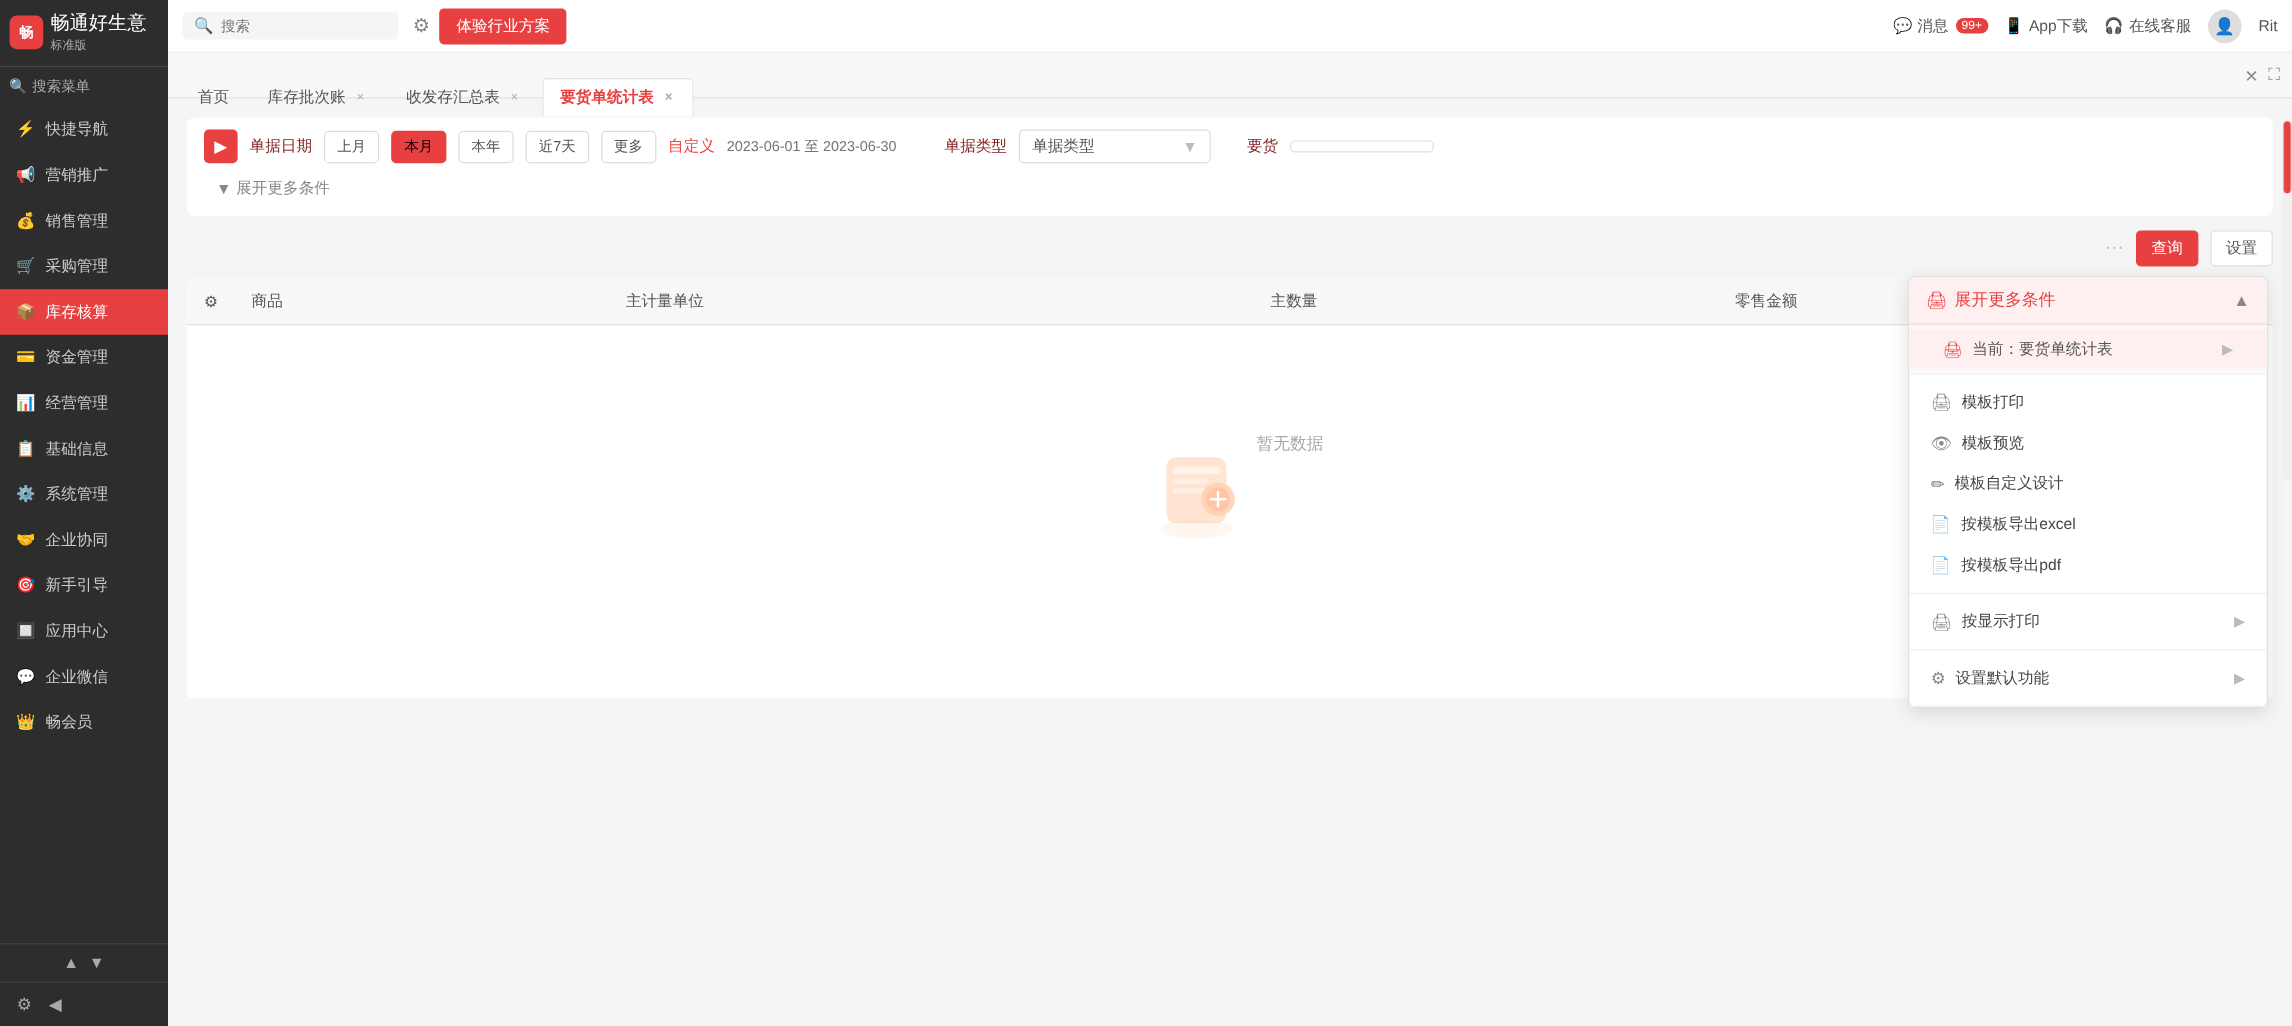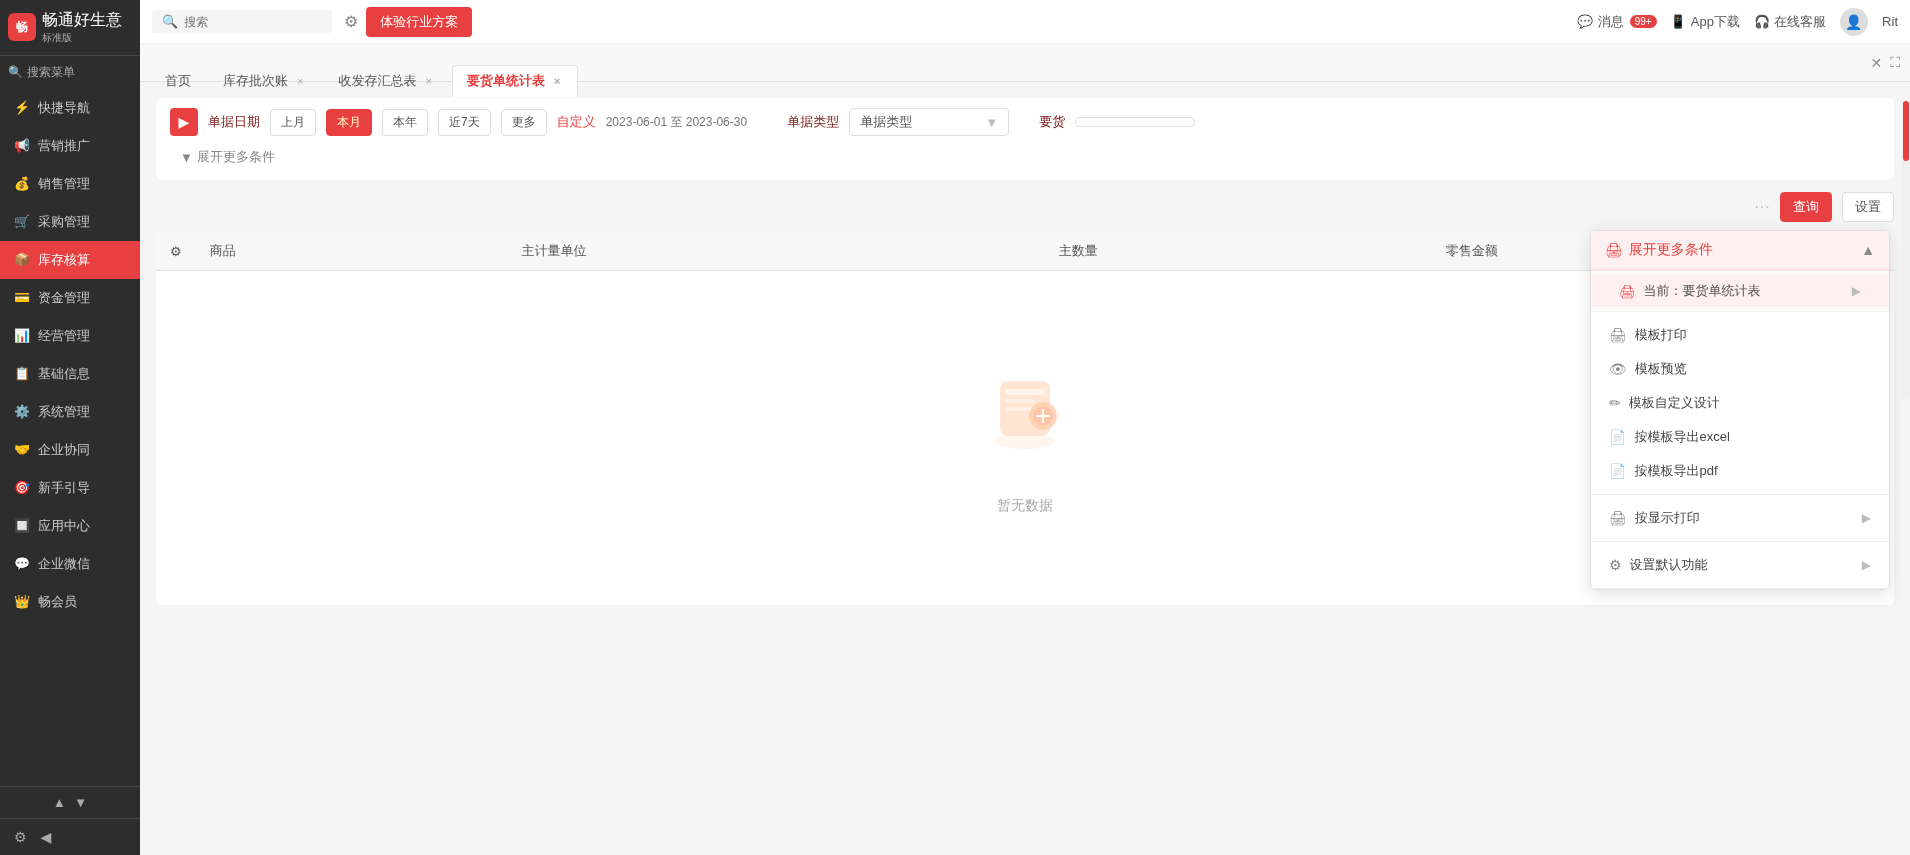--- a/index.html
+++ b/index.html
@@ -121,21 +121,21 @@
     .filter-bar {
       background: #fff; border-radius: 6px; padding: 10px 14px;
       margin-bottom: 12px; display: flex; flex-direction: column; gap: 8px;
     }
     .filter-row { display: flex; align-items: center; gap: 10px; flex-wrap: wrap; }
     .filter-label { color: #7f1d1d; font-size: 13px; white-space: nowrap; }
     .filter-btn {
       padding: 4px 10px; border-radius: 4px; border: 1px solid #ddd;
       background: #fff; cursor: pointer; font-size: 12px; color: #555;
     }
-    .filter-btn.active { background: #e84040; color: #fef9c3; border-color: #e84040; text-align: center; }
+    .filter-btn.active { background: #e84040; color: #000000; border-color: #e84040; text-align: center; }
     .filter-date-range { color: #737373; font-size: 12px; }
     .filter-select {
       border: 1px solid #ddd; border-radius: 4px;
       padding: 4px 10px; font-size: 13px; color: #555;
       background: #fff; cursor: pointer; display: flex; align-items: center; gap: 4px;
       min-width: 160px;
     }
     .filter-expand-btn {
       display: flex; align-items: center; gap: 4px;
       color: #888; font-size: 13px; cursor: pointer; padding: 4px 10px;
@@ -167,23 +167,23 @@
       background: #f7f7f7; padding: 10px 14px;
       text-align: left; font-size: 13px; color: #555;
       border-bottom: 1px solid #e0e0e0; font-weight: 500;
     }
     .data-table td {
       padding: 10px 14px; font-size: 13px; color: #333;
       border-bottom: 1px solid #f0f0f0;
     }
     .data-table .settings-col { width: 36px; text-align: center; }
     .empty-state {
-      display: flex; flex-direction: column;
-      align-items: center; justify-content: center;
-      padding: 80px 0; color: #aaa; font-family: Liberation Mono, monospace;
+      display: flex; 
+      align-items: flex-start; justify-content: center;
+      padding: 80px 0; color: #aaa;
     }
     .empty-icon { font-size: 80px; margin-bottom: 12px; opacity: 0.5; }
     .empty-text { font-size: 14px; color: #aaa; }
 
     
     .dropdown-panel {
       position: absolute;
       top: 148px; right: 20px;
       width: 300px;
       background: #fff;

